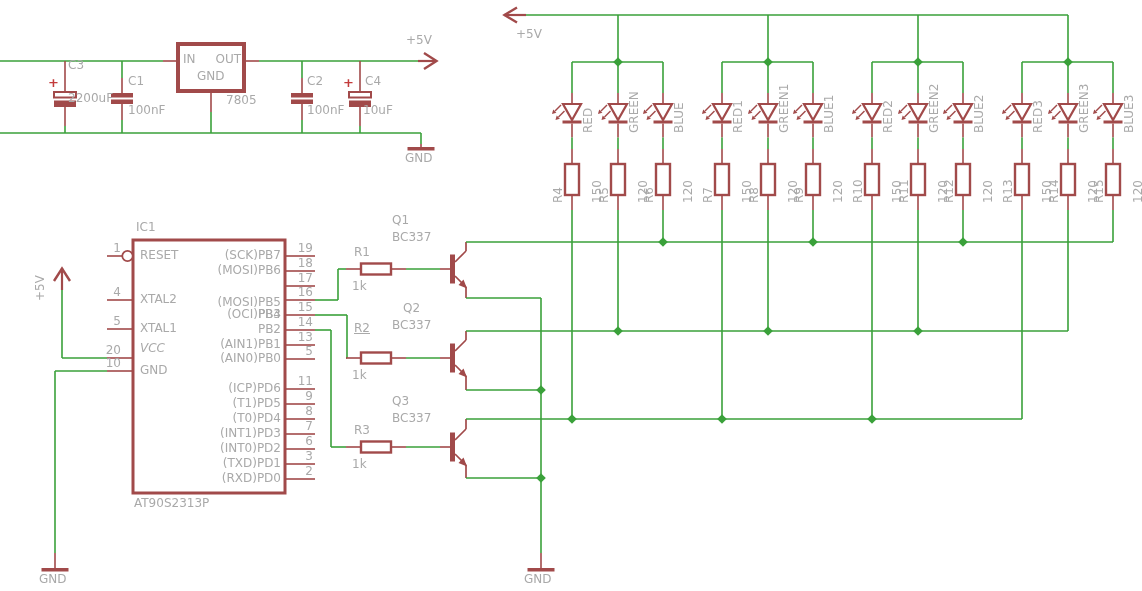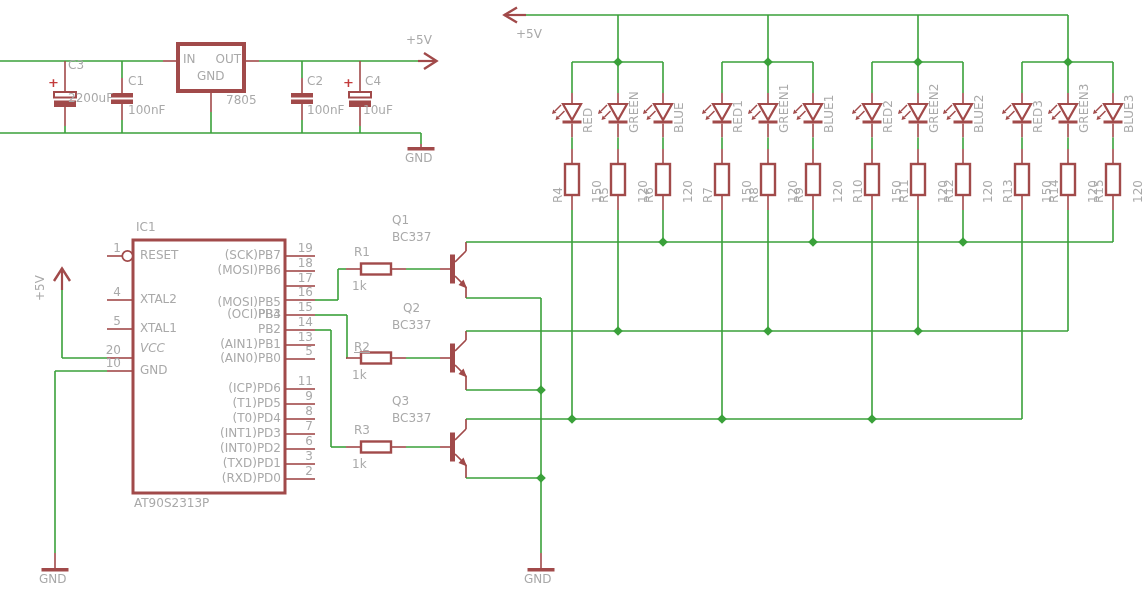--- a/index.html
+++ b/index.html
@@ -385,21 +385,21 @@
     <div class="htext right" style="left: 291px; top: 449.5px; width: 22px;">3</div>
     <div class="htext right" style="left: 136px; top: 457px; width: 145px;">(TXD)PD1</div>
     <div class="htext right" style="left: 291px; top: 464.5px; width: 22px;">2</div>
     <div class="htext right" style="left: 136px; top: 472px; width: 145px;">(RXD)PD0</div>
     <div class="vtext" style="left: 34px; top: 301px;">+5V</div>
     <div class="htext" style="left: 39px; top: 573px;">GND</div>
     <div class="htext" style="left: 354px; top: 246px;">R1</div>
     <div class="htext" style="left: 352px; top: 280px;">1k</div>
     <div class="htext" style="left: 392px; top: 214px;">Q1</div>
     <div class="htext" style="left: 392px; top: 231px;">BC337</div>
-    <div class="htext" style="left: 354px; top: 341px; text-decoration: underline;">R2</div>
+    <div class="htext" style="left: 354px; top: 322px; text-decoration: underline;">R2</div>
     <div class="htext" style="left: 352px; top: 369px;">1k</div>
     <div class="htext" style="left: 392px; top: 302px; margin-left: 11px;">Q2</div>
     <div class="htext" style="left: 392px; top: 319px;">BC337</div>
     <div class="htext" style="left: 354px; top: 424px;">R3</div>
     <div class="htext" style="left: 352px; top: 458px;">1k</div>
     <div class="htext" style="left: 392px; top: 395px;">Q3</div>
     <div class="htext" style="left: 392px; top: 412px;">BC337</div>
     <div class="htext" style="left: 524px; top: 573px;">GND</div>
     <div class="htext" style="left: 516px; top: 28px;">+5V</div>
     <div class="vtext" style="left: 582px; top: 133px;">RED</div>

